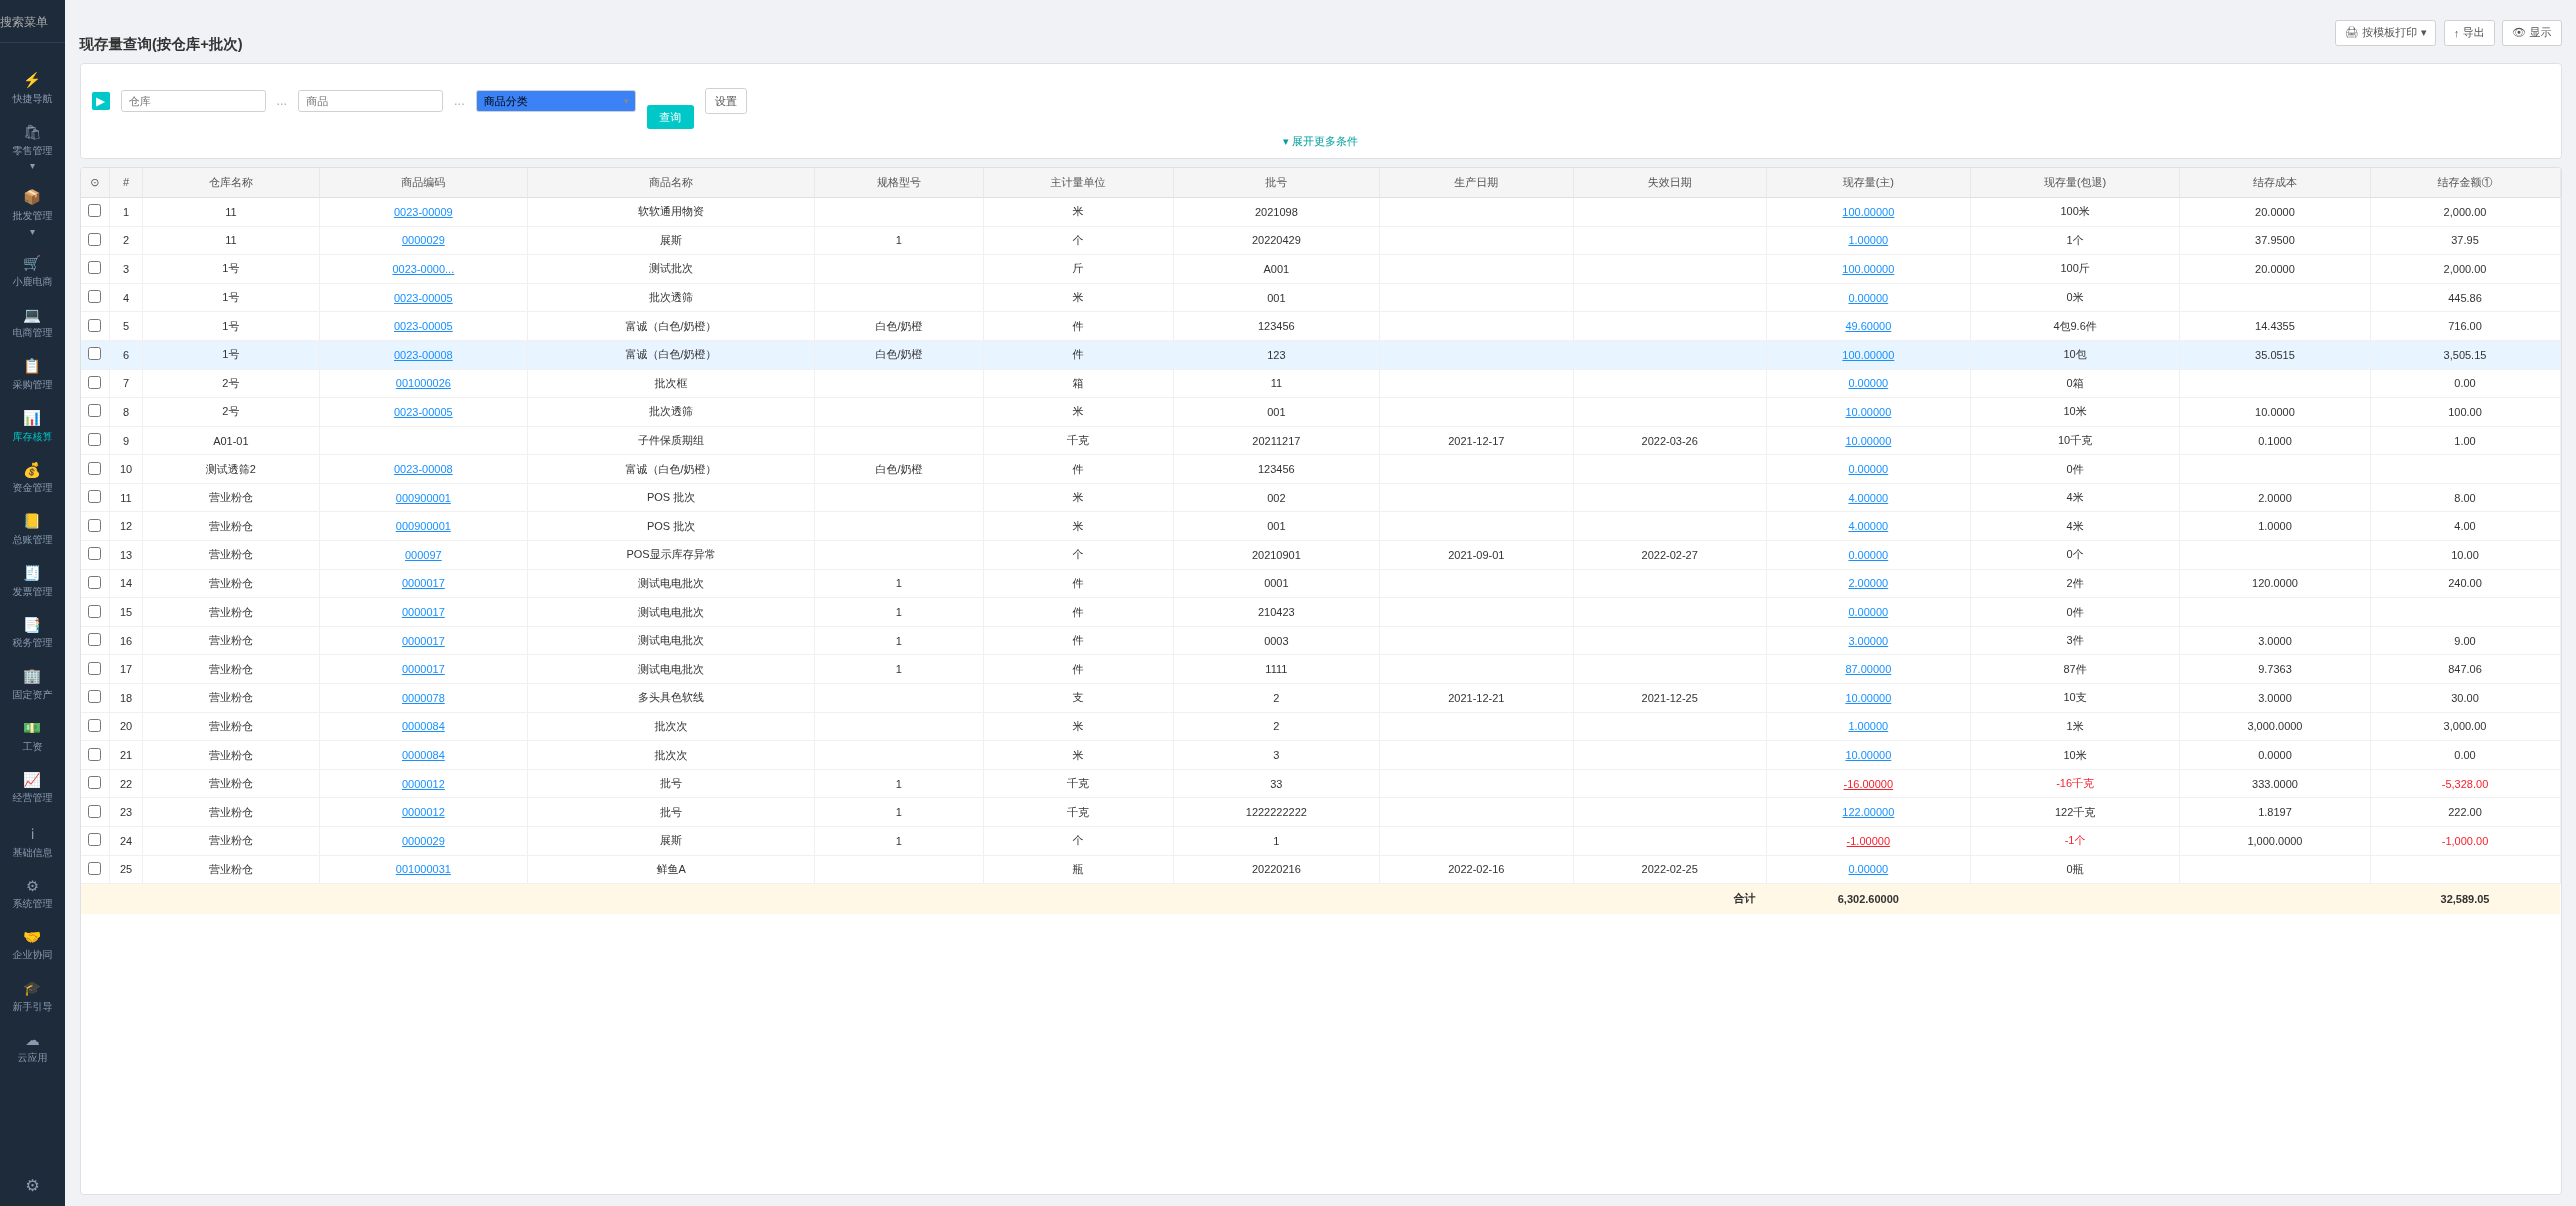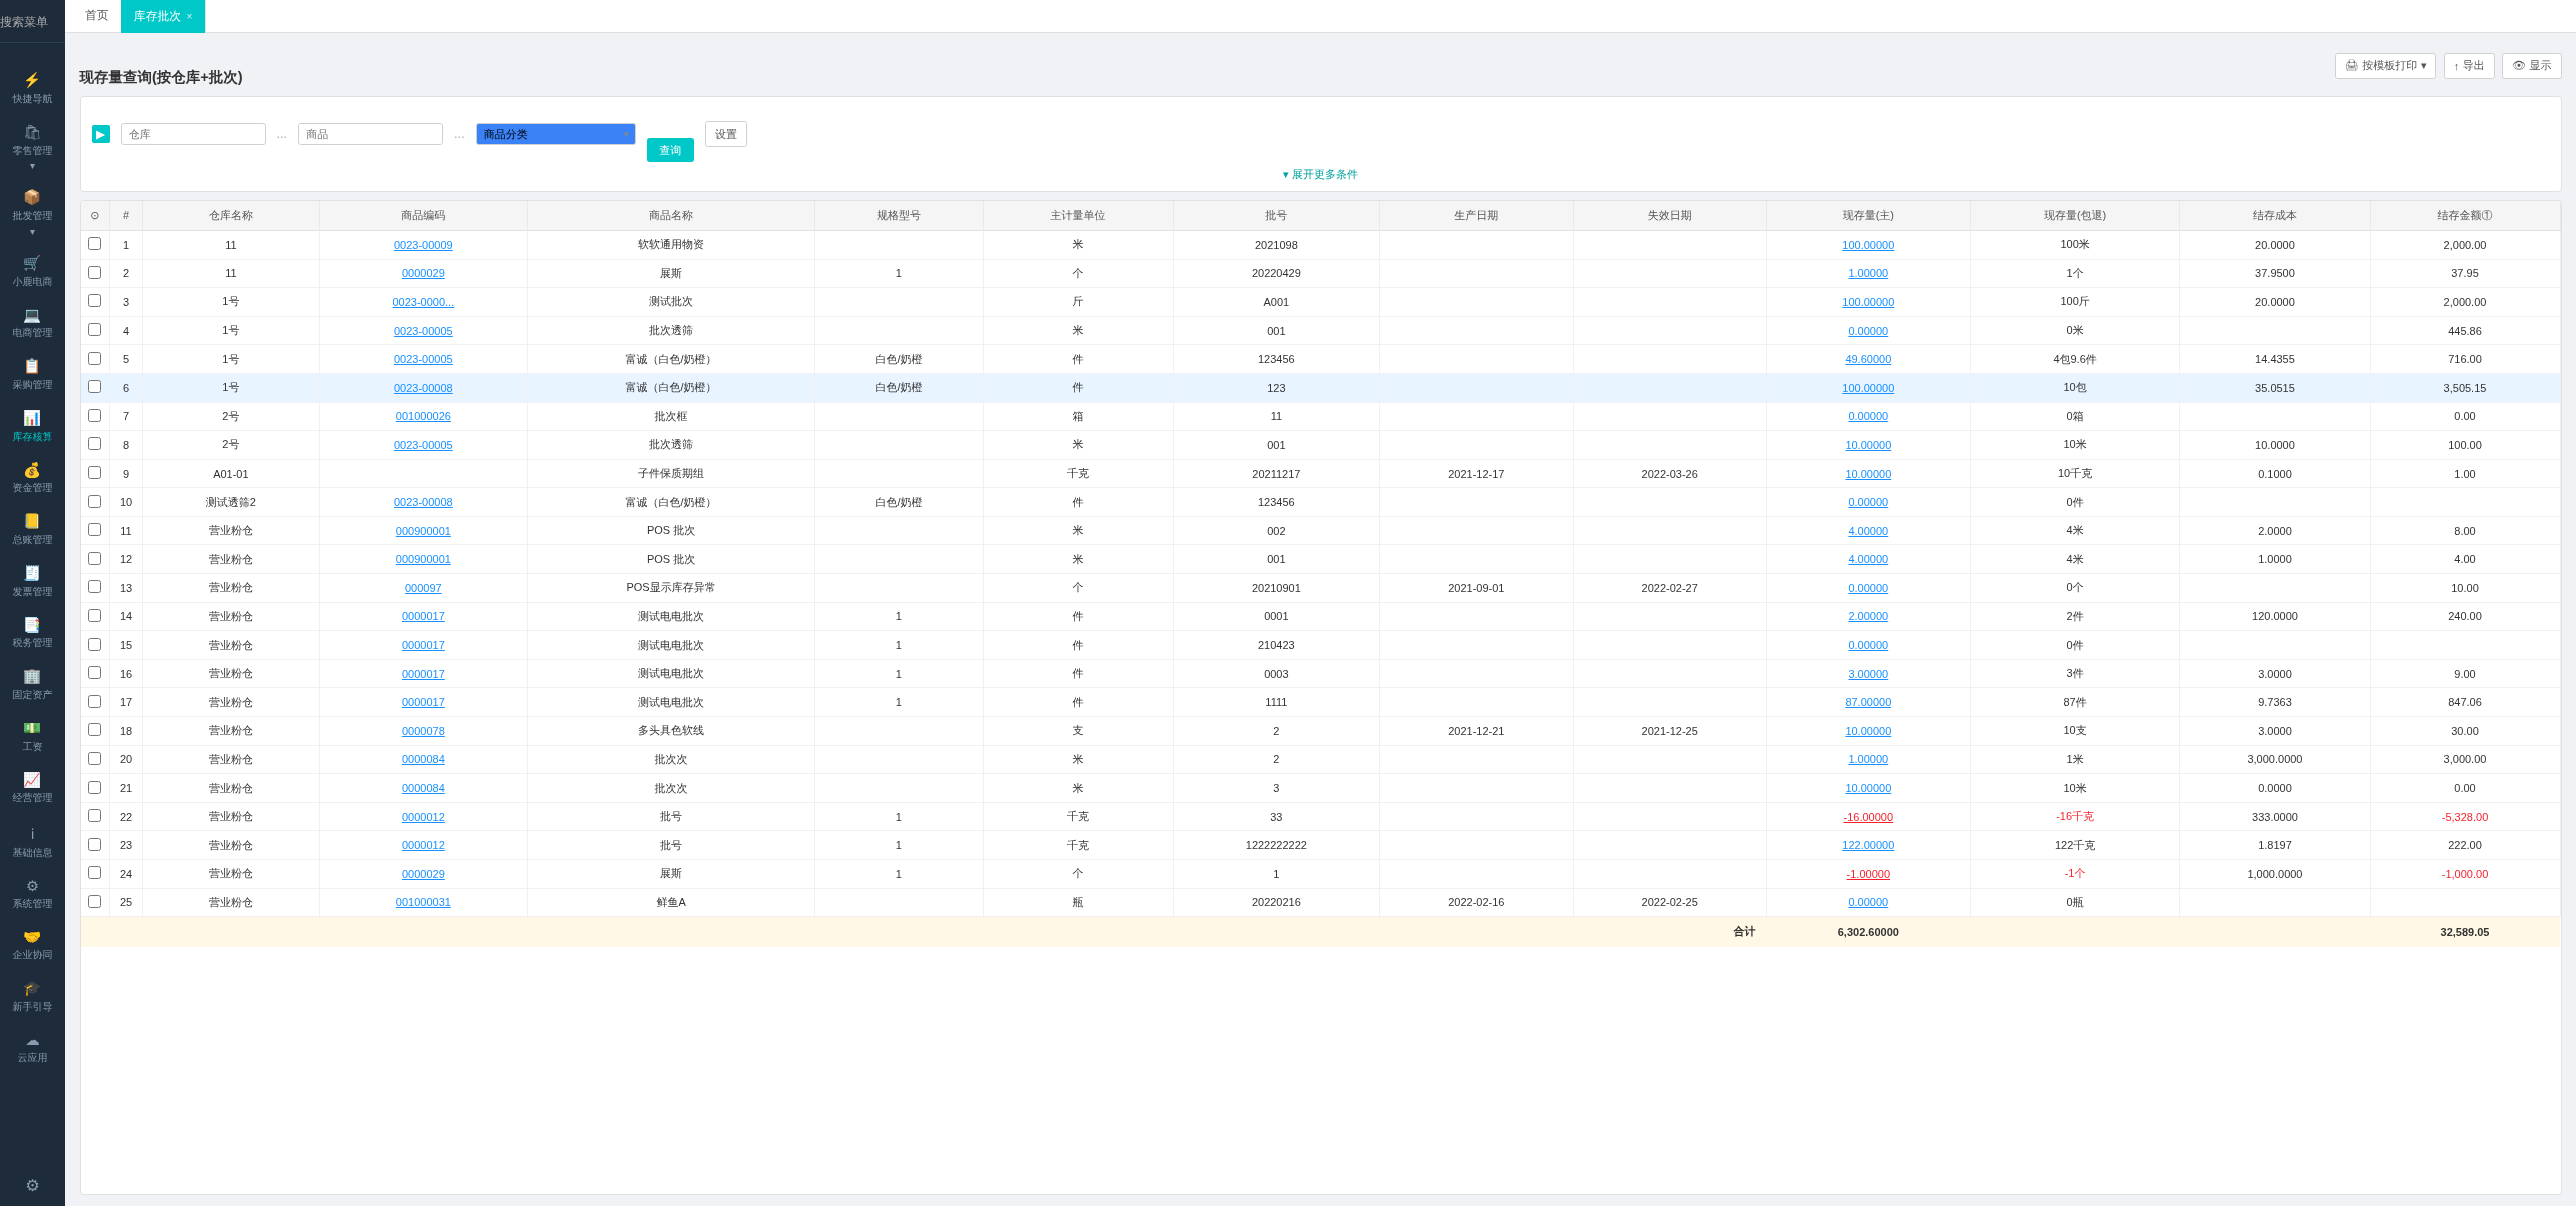--- a/index.html
+++ b/index.html
@@ -379,27 +379,20 @@
   </div>
   <div class="sidebar-item">
     <span class="icon">☁</span>
     <span>云应用</span>
   </div>
   <div class="sidebar-gear">⚙</div>
 </div>
 
 <div class="main-area">
 
-  <div class="tab-bar">
-    <div class="tab-home">首页</div>
-    <div class="tab-item active">
-      <span>库存批次</span>
-      <span class="tab-close">×</span>
-    </div>
-  </div>
 
   <div class="content">
 
     <div class="page-header">
       <div class="page-title">现存量查询(按仓库+批次)</div>
       <div class="header-actions">
         <button class="header-btn">
           <span>🖨</span>
           <span>按模板打印</span>
           <span>▾</span>

